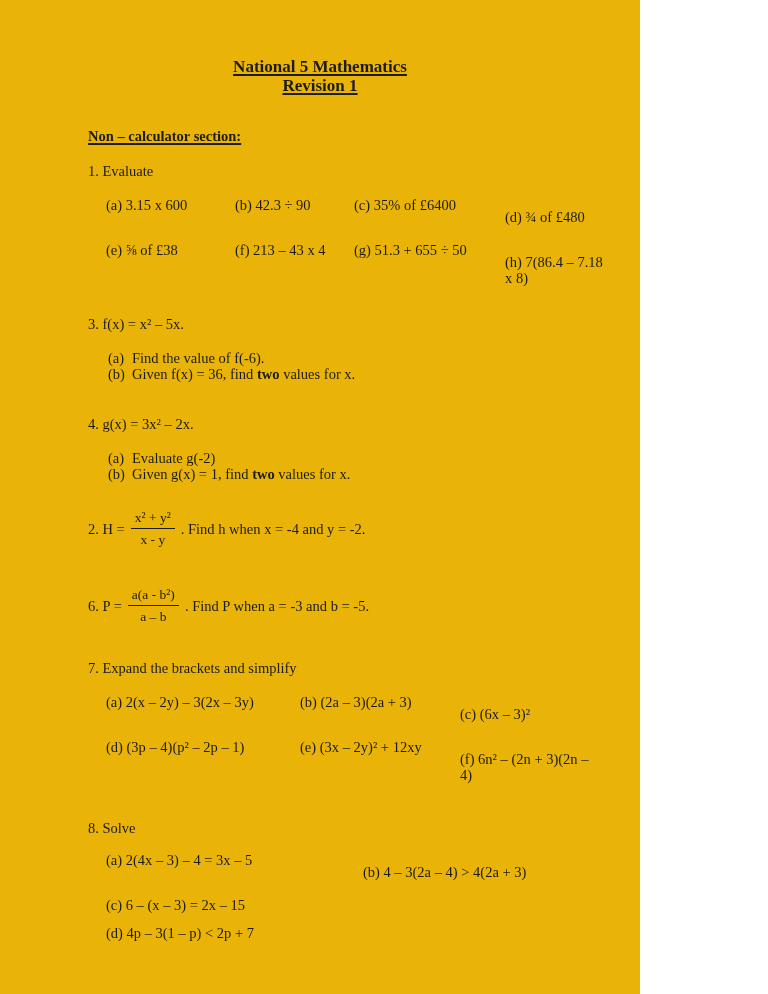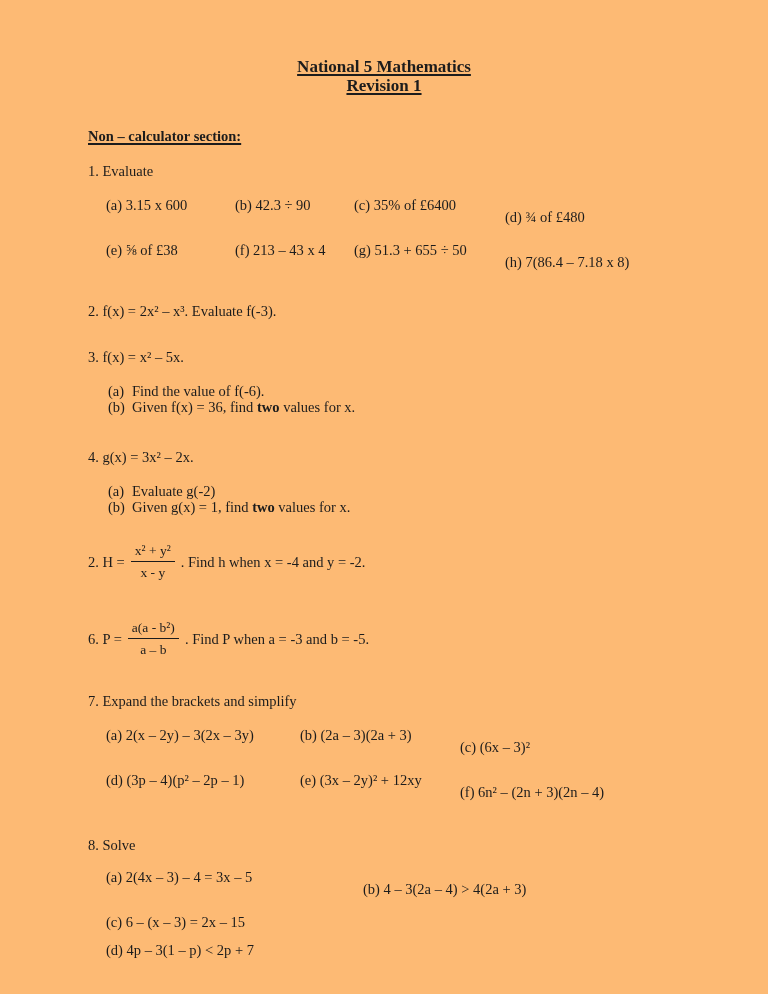--- a/index.html
+++ b/index.html
@@ -1,19 +1,19 @@
 <!DOCTYPE html>
 <html><head>
 <meta charset="utf-8">
 <style>
   html,body { margin:0; padding:0; background:#ffffff; }
   .page {
     position:relative;
-    width:768px; height:994px;
-    background:#fdba74;
+    width:640px; height:994px;
+    background:#eab308;
     color:#1c1c1c;
     font-family:"Liberation Serif","DejaVu Serif",serif;
     font-size:14.5px;
     overflow:hidden;
   }
   .title-block { text-align:center; padding-top:57px; }
   .title-line {
     font-weight:bold; font-size:17px; line-height:19px;
   }
   .title-line span {
@@ -85,21 +85,20 @@
         <div class="cauto">(d) ¾ of £480</div>
       </div>
       <div class="optrow m-q1r2">
         <div class="c129">(e) ⅝ of £38</div>
         <div class="c119">(f) 213 – 43 x 4</div>
         <div class="c151">(g) 51.3 + 655 ÷ 50</div>
         <div class="cauto">(h) 7(86.4 – 7.18 x 8)</div>
       </div>
     </div>
 
-    <div class="qlabel m-q2">2. f(x) = 2x² – x³. Evaluate f(-3).</div>
 
     <div>
       <div class="qlabel m-q3">3. f(x) = x² – 5x.</div>
       <div class="m-subs">
         <div class="subitem">
           <span class="lab">(a)</span>
           <span>Find the value of f(-6).</span>
         </div>
         <div class="subitem">
           <span class="lab">(b)</span>

